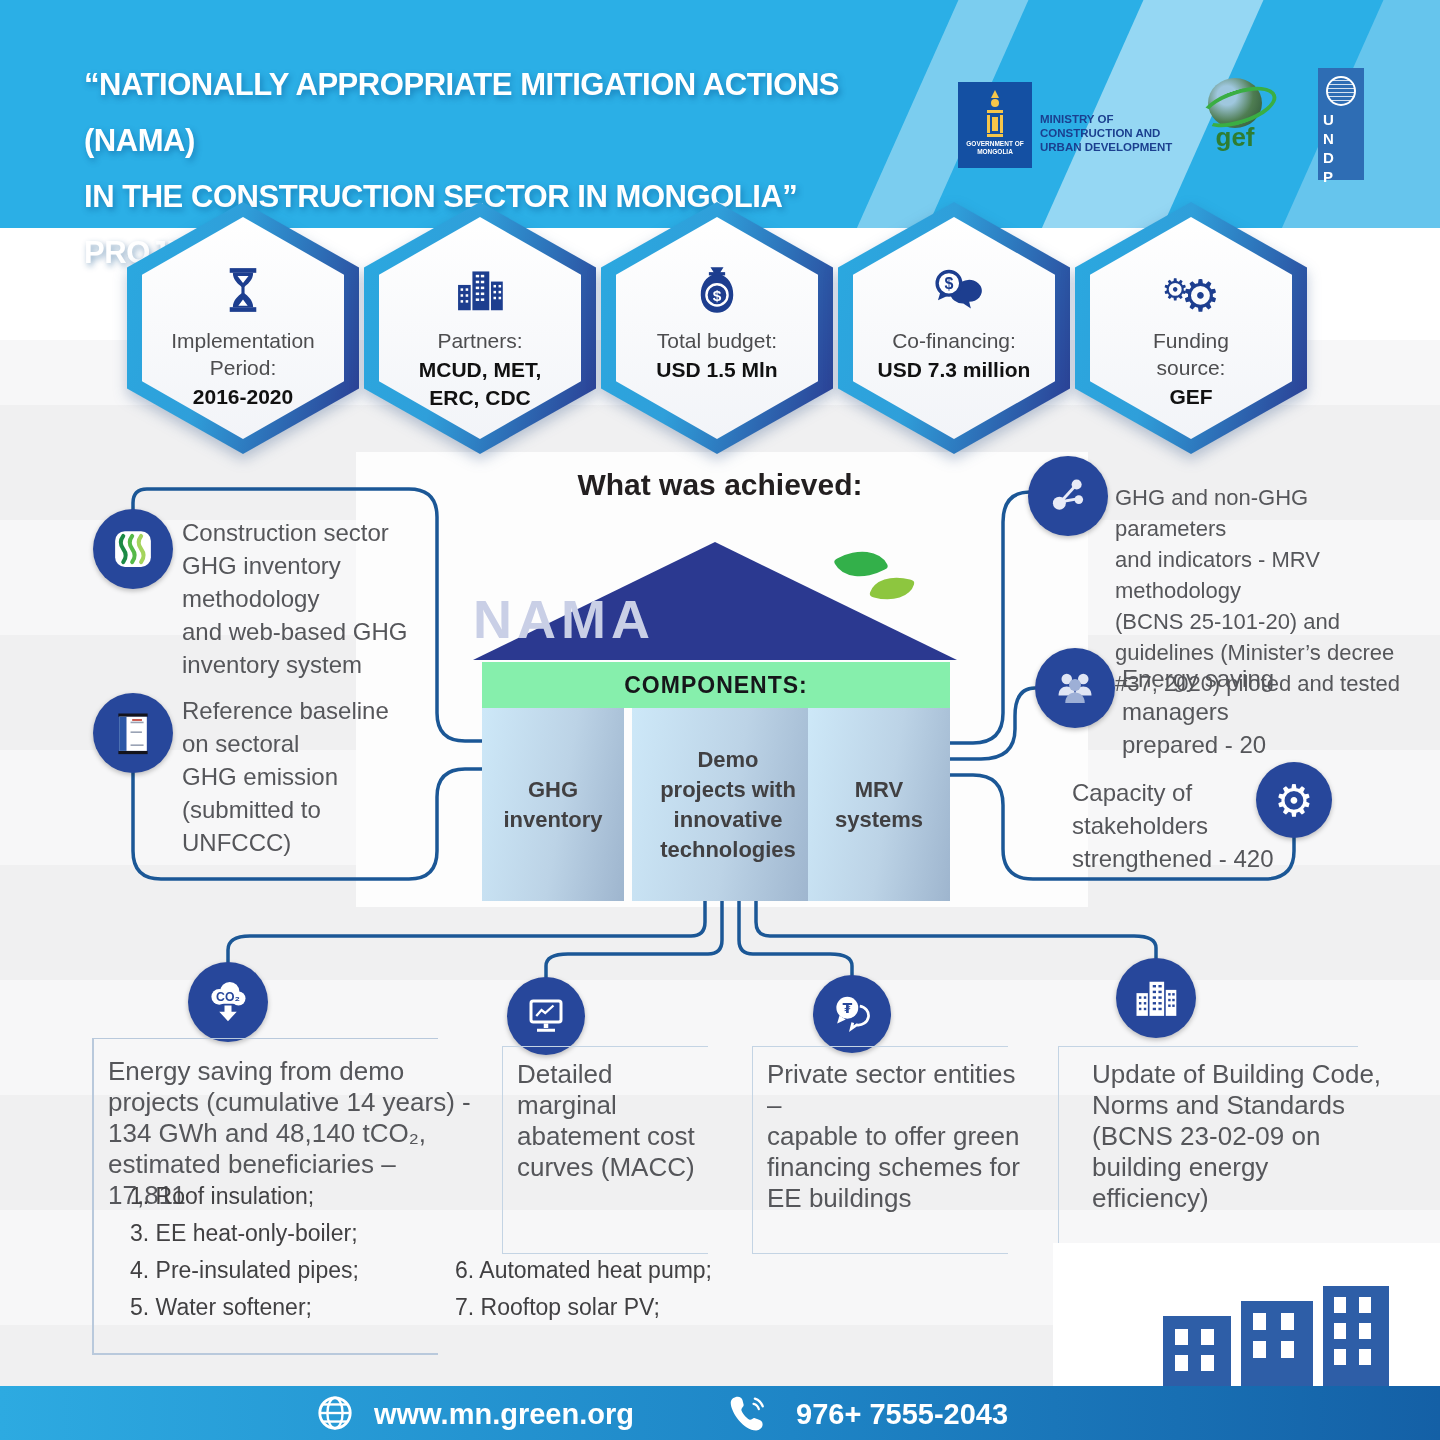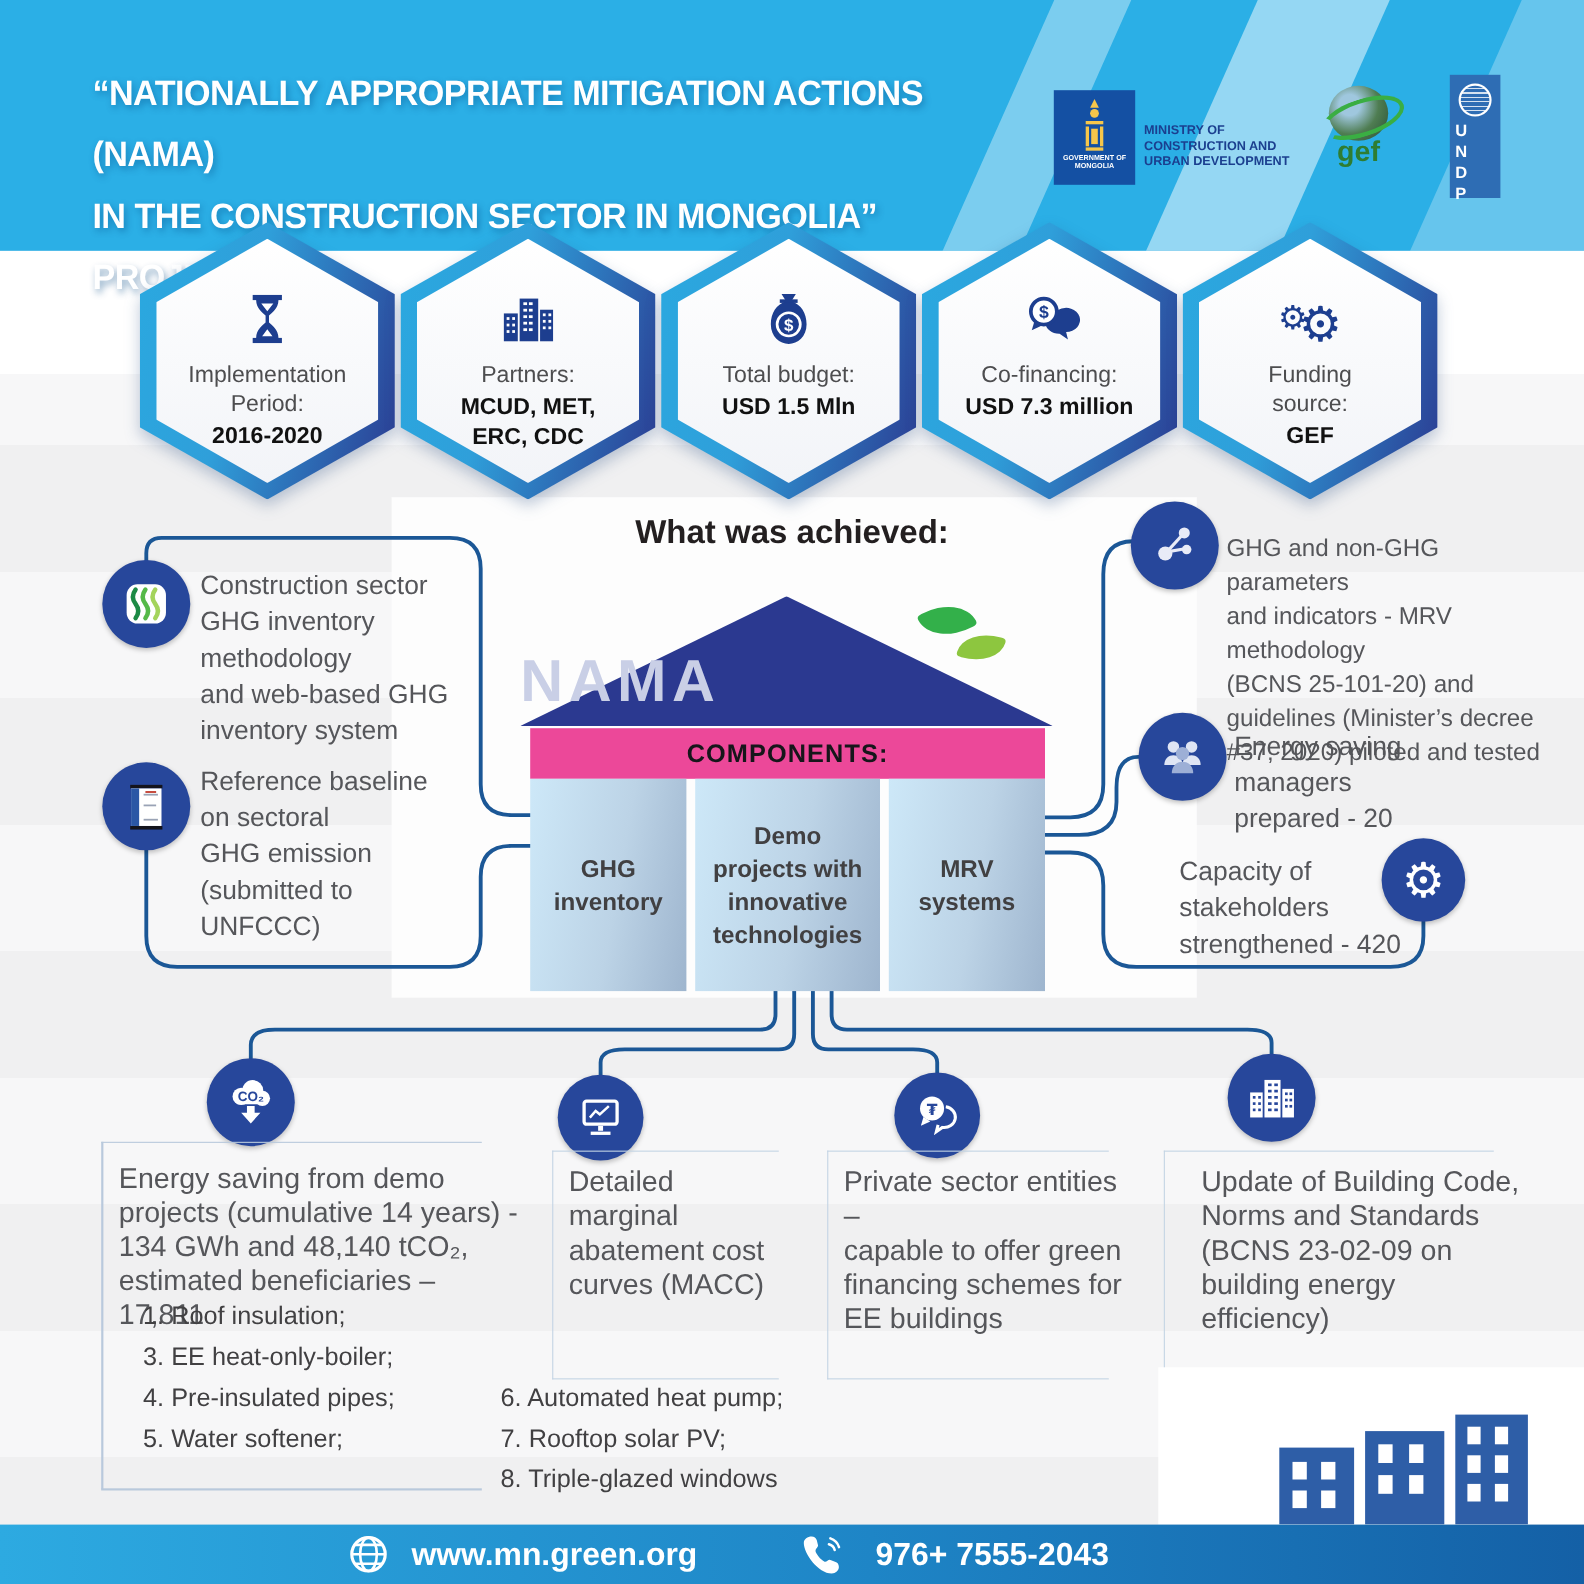--- a/index.html
+++ b/index.html
@@ -48,21 +48,21 @@
   .band-hex{left:0;top:228px;width:1440px;height:112px;background:#fff;}
   .band-center{left:356px;top:452px;width:732px;height:455px;background:#fdfdfd;}
   
   .achieved{left:360px;top:468px;width:720px;text-align:center;font-size:30px;font-weight:bold;color:#231f20;}
   .roof{left:473px;top:542px;width:484px;height:118px;background:#2b3990;
     clip-path:polygon(50% 0,100% 100%,0 100%);filter:drop-shadow(0 3px 4px rgba(0,0,0,.25));}
   .nama{left:473px;top:588px;width:484px;font-size:54px;font-weight:bold;color:#c9cfe6;letter-spacing:5px;}
   .leaf{position:absolute;background:#33b04a;}
   .leaf1{left:838px;top:548px;width:46px;height:32px;border-radius:4px 100% 4px 100%;transform:rotate(-28deg);}
   .leaf2{left:872px;top:575px;width:40px;height:27px;background:#8dc63f;border-radius:100% 4px 100% 4px;transform:rotate(16deg);}
-  .components{left:482px;top:662px;width:468px;height:46px;background:#ec4899;display:flex;align-items:center;justify-content:center;
+  .components{left:482px;top:662px;width:468px;height:46px;background:#86efac;display:flex;align-items:center;justify-content:center;
     font-size:23px;font-weight:bold;color:#16161a;letter-spacing:1px;}
   .pillar{top:708px;height:193px;background:linear-gradient(100deg,#cde8f8 0%,#bcd3e6 55%,#9eb5ce 100%);
     display:flex;align-items:center;justify-content:center;text-align:center;
     font-size:22px;font-weight:bold;color:#414042;line-height:30px;}
   
   .circ{border-radius:50%;background:#27479b;display:flex;align-items:center;justify-content:center;
     box-shadow:0 2px 5px rgba(0,0,0,.25);}
   .sidetext{font-size:26px;color:#55565a;line-height:31px;}
   .listtext{font-size:23px;color:#414042;line-height:37px;}
   .lightline{background:#b9c9dc;}
@@ -232,21 +232,21 @@
 </svg>
 
 <div class="abs achieved">What was achieved:</div>
 <div class="abs roof"></div>
 <div class="abs nama">NAMA</div>
 <div class="leaf leaf1"></div>
 <div class="leaf leaf2"></div>
 <div class="abs components">COMPONENTS:</div>
 <div class="abs pillar pre" style="left:482px;width:142px;">GHG
 inventory</div>
-<div class="abs pillar pre" style="left:632px;width:168px;">Demo
+<div class="abs pillar pre" style="left:632px;width:168px;padding-left:12px;">Demo
 projects with
 innovative
 technologies</div>
 <div class="abs pillar pre" style="left:808px;width:142px;">MRV
 systems</div>
 
 <div class="abs circ" style="left:93px;top:509px;width:80px;height:80px;">
   <svg width="52" height="52" viewBox="0 0 64 64">
     <rect x="10" y="10" width="44" height="44" rx="12" fill="#fff"></rect>
     <g fill="none" stroke-width="5" stroke-linecap="round">
@@ -398,21 +398,20 @@
 estimated beneficiaries – 17,811</div>
 <div class="abs listtext" style="left:130px;top:1178px;width:480px;">
   <div>1. Roof insulation;</div>
   <div>3. EE heat-only-boiler;</div>
   <div>4. Pre-insulated pipes;</div>
   <div>5. Water softener;</div>
 </div>
 <div class="abs listtext" style="left:455px;top:1252px;width:340px;">
   <div>6. Automated heat pump;</div>
   <div>7. Rooftop solar PV;</div>
-  <div>8. Triple-glazed windows</div>
 </div>
 
 <div class="abs colbox" style="left:502px;top:1046px;width:206px;height:208px;">
   <div class="sidetext pre" style="margin:12px 0 0 14px;">Detailed
 marginal
 abatement cost
 curves (MACC)</div>
 </div>
 <div class="abs colbox" style="left:752px;top:1046px;width:256px;height:208px;">
   <div class="sidetext pre" style="margin:12px 0 0 14px;width:270px;">Private sector entities –

